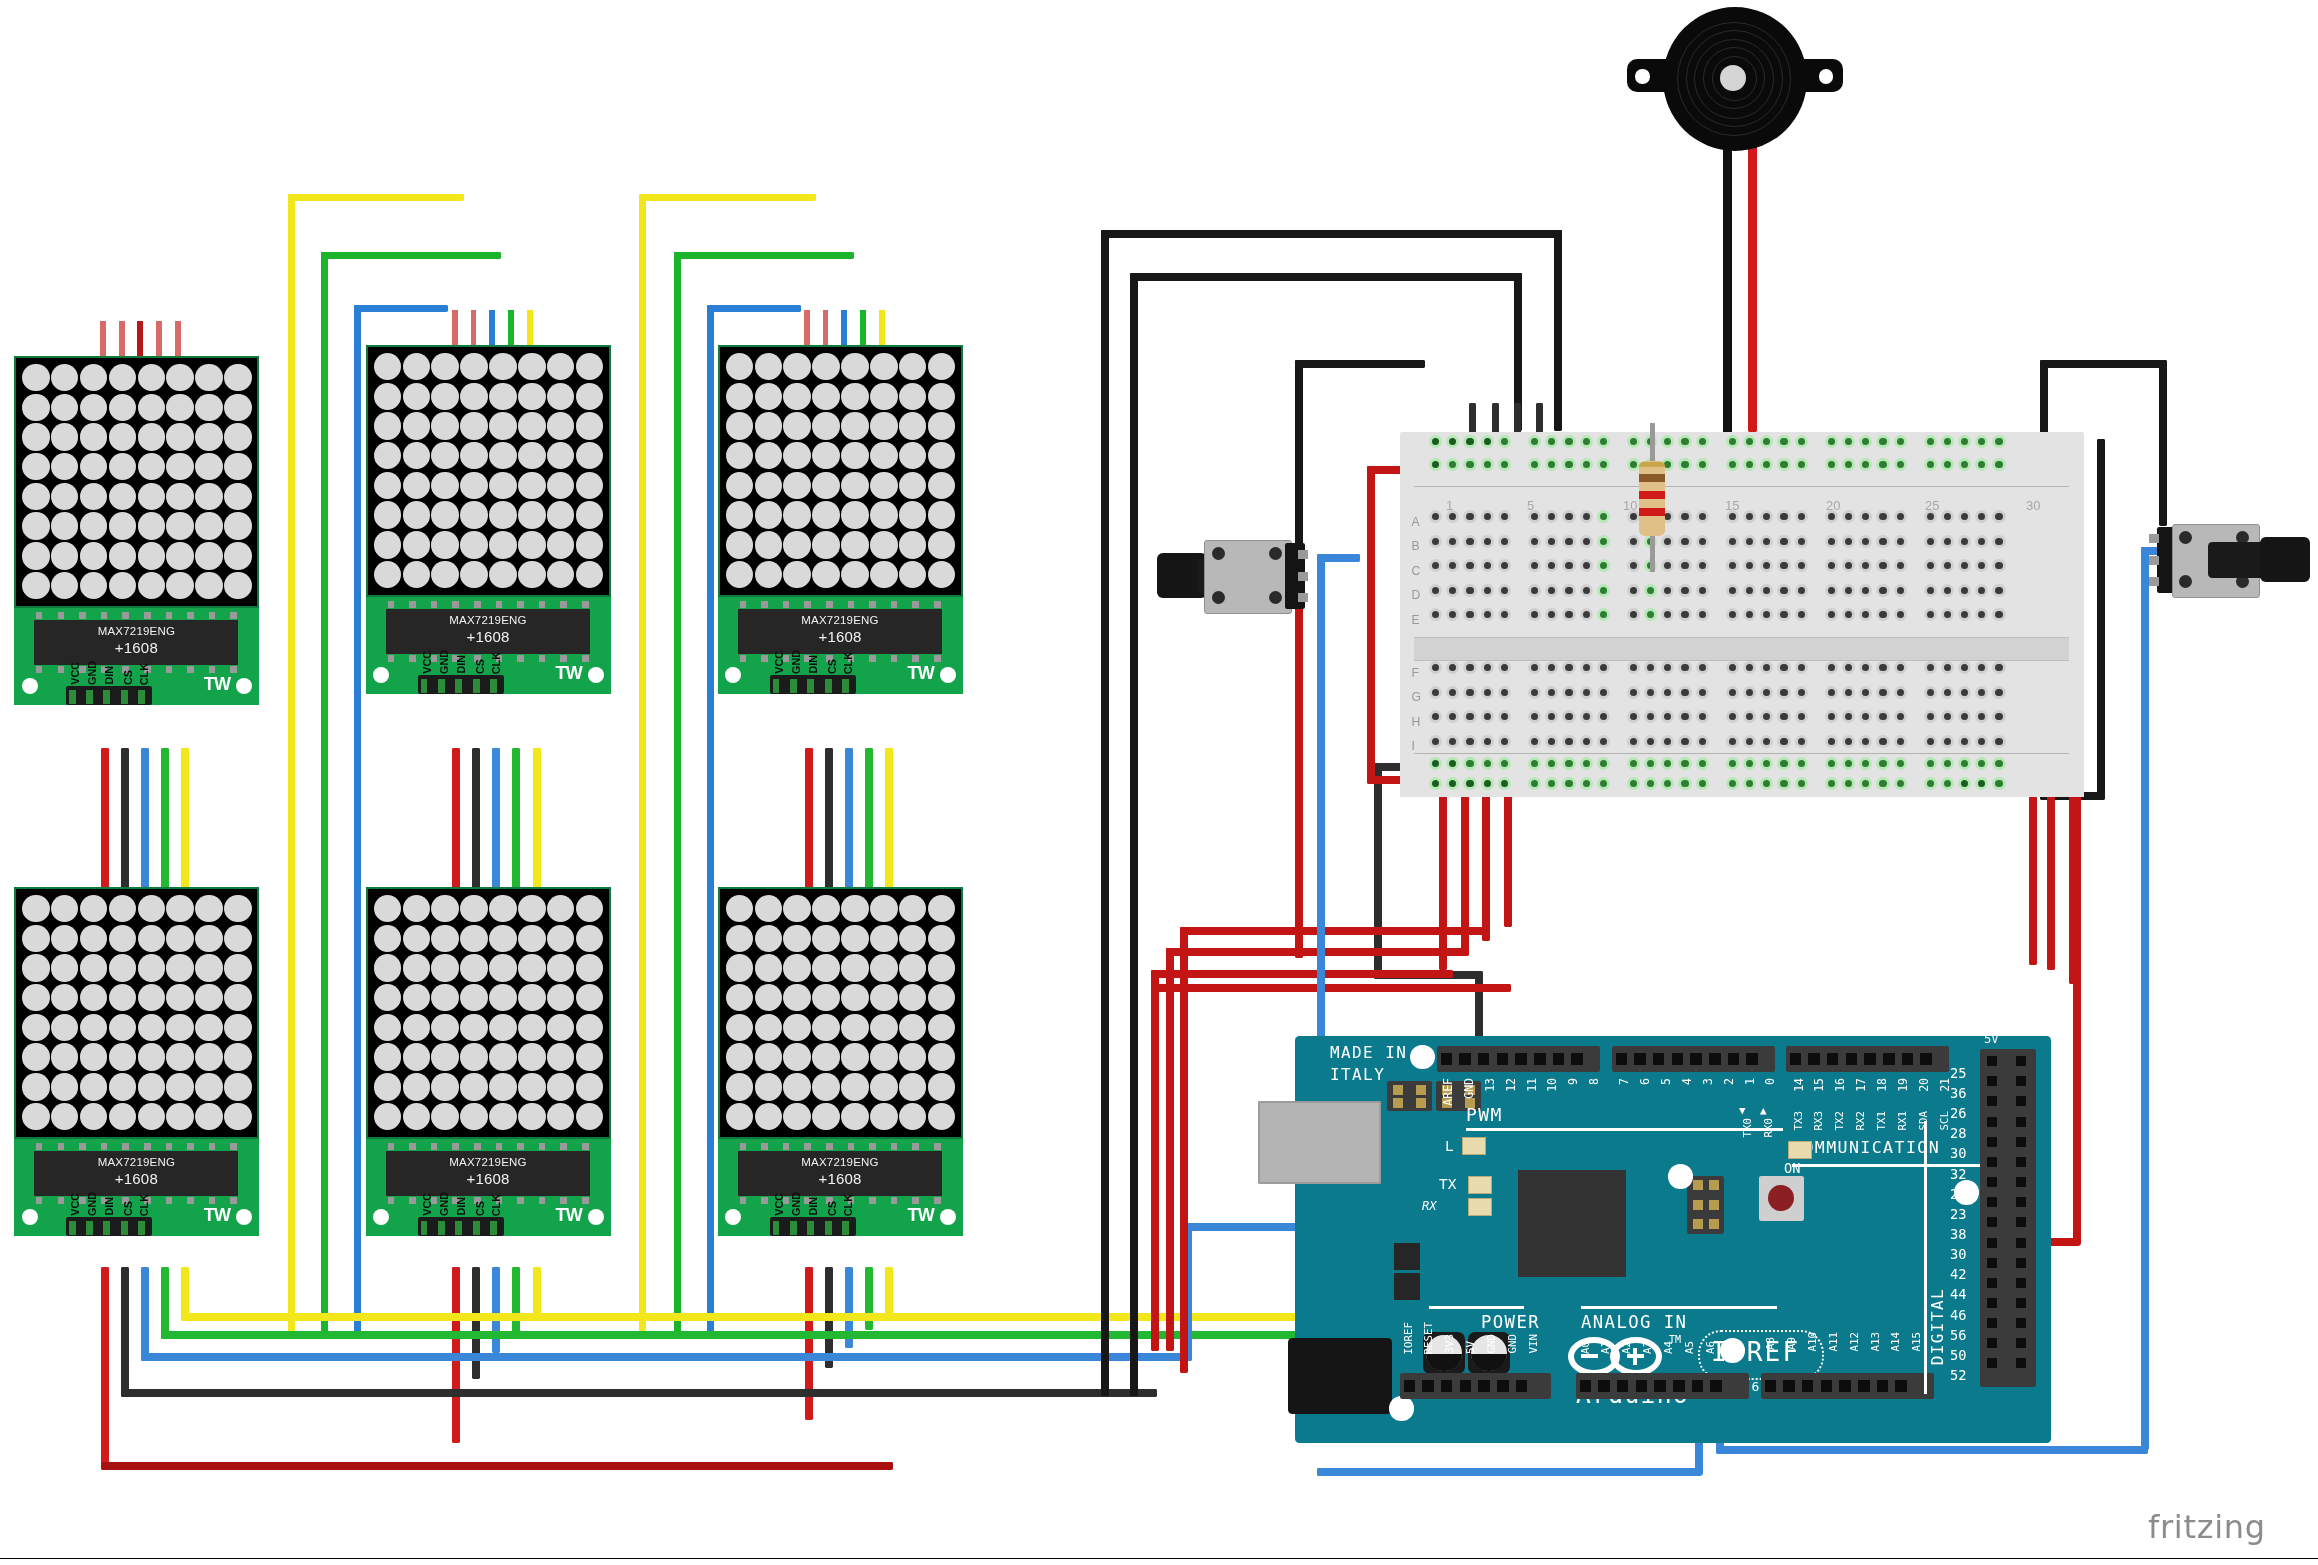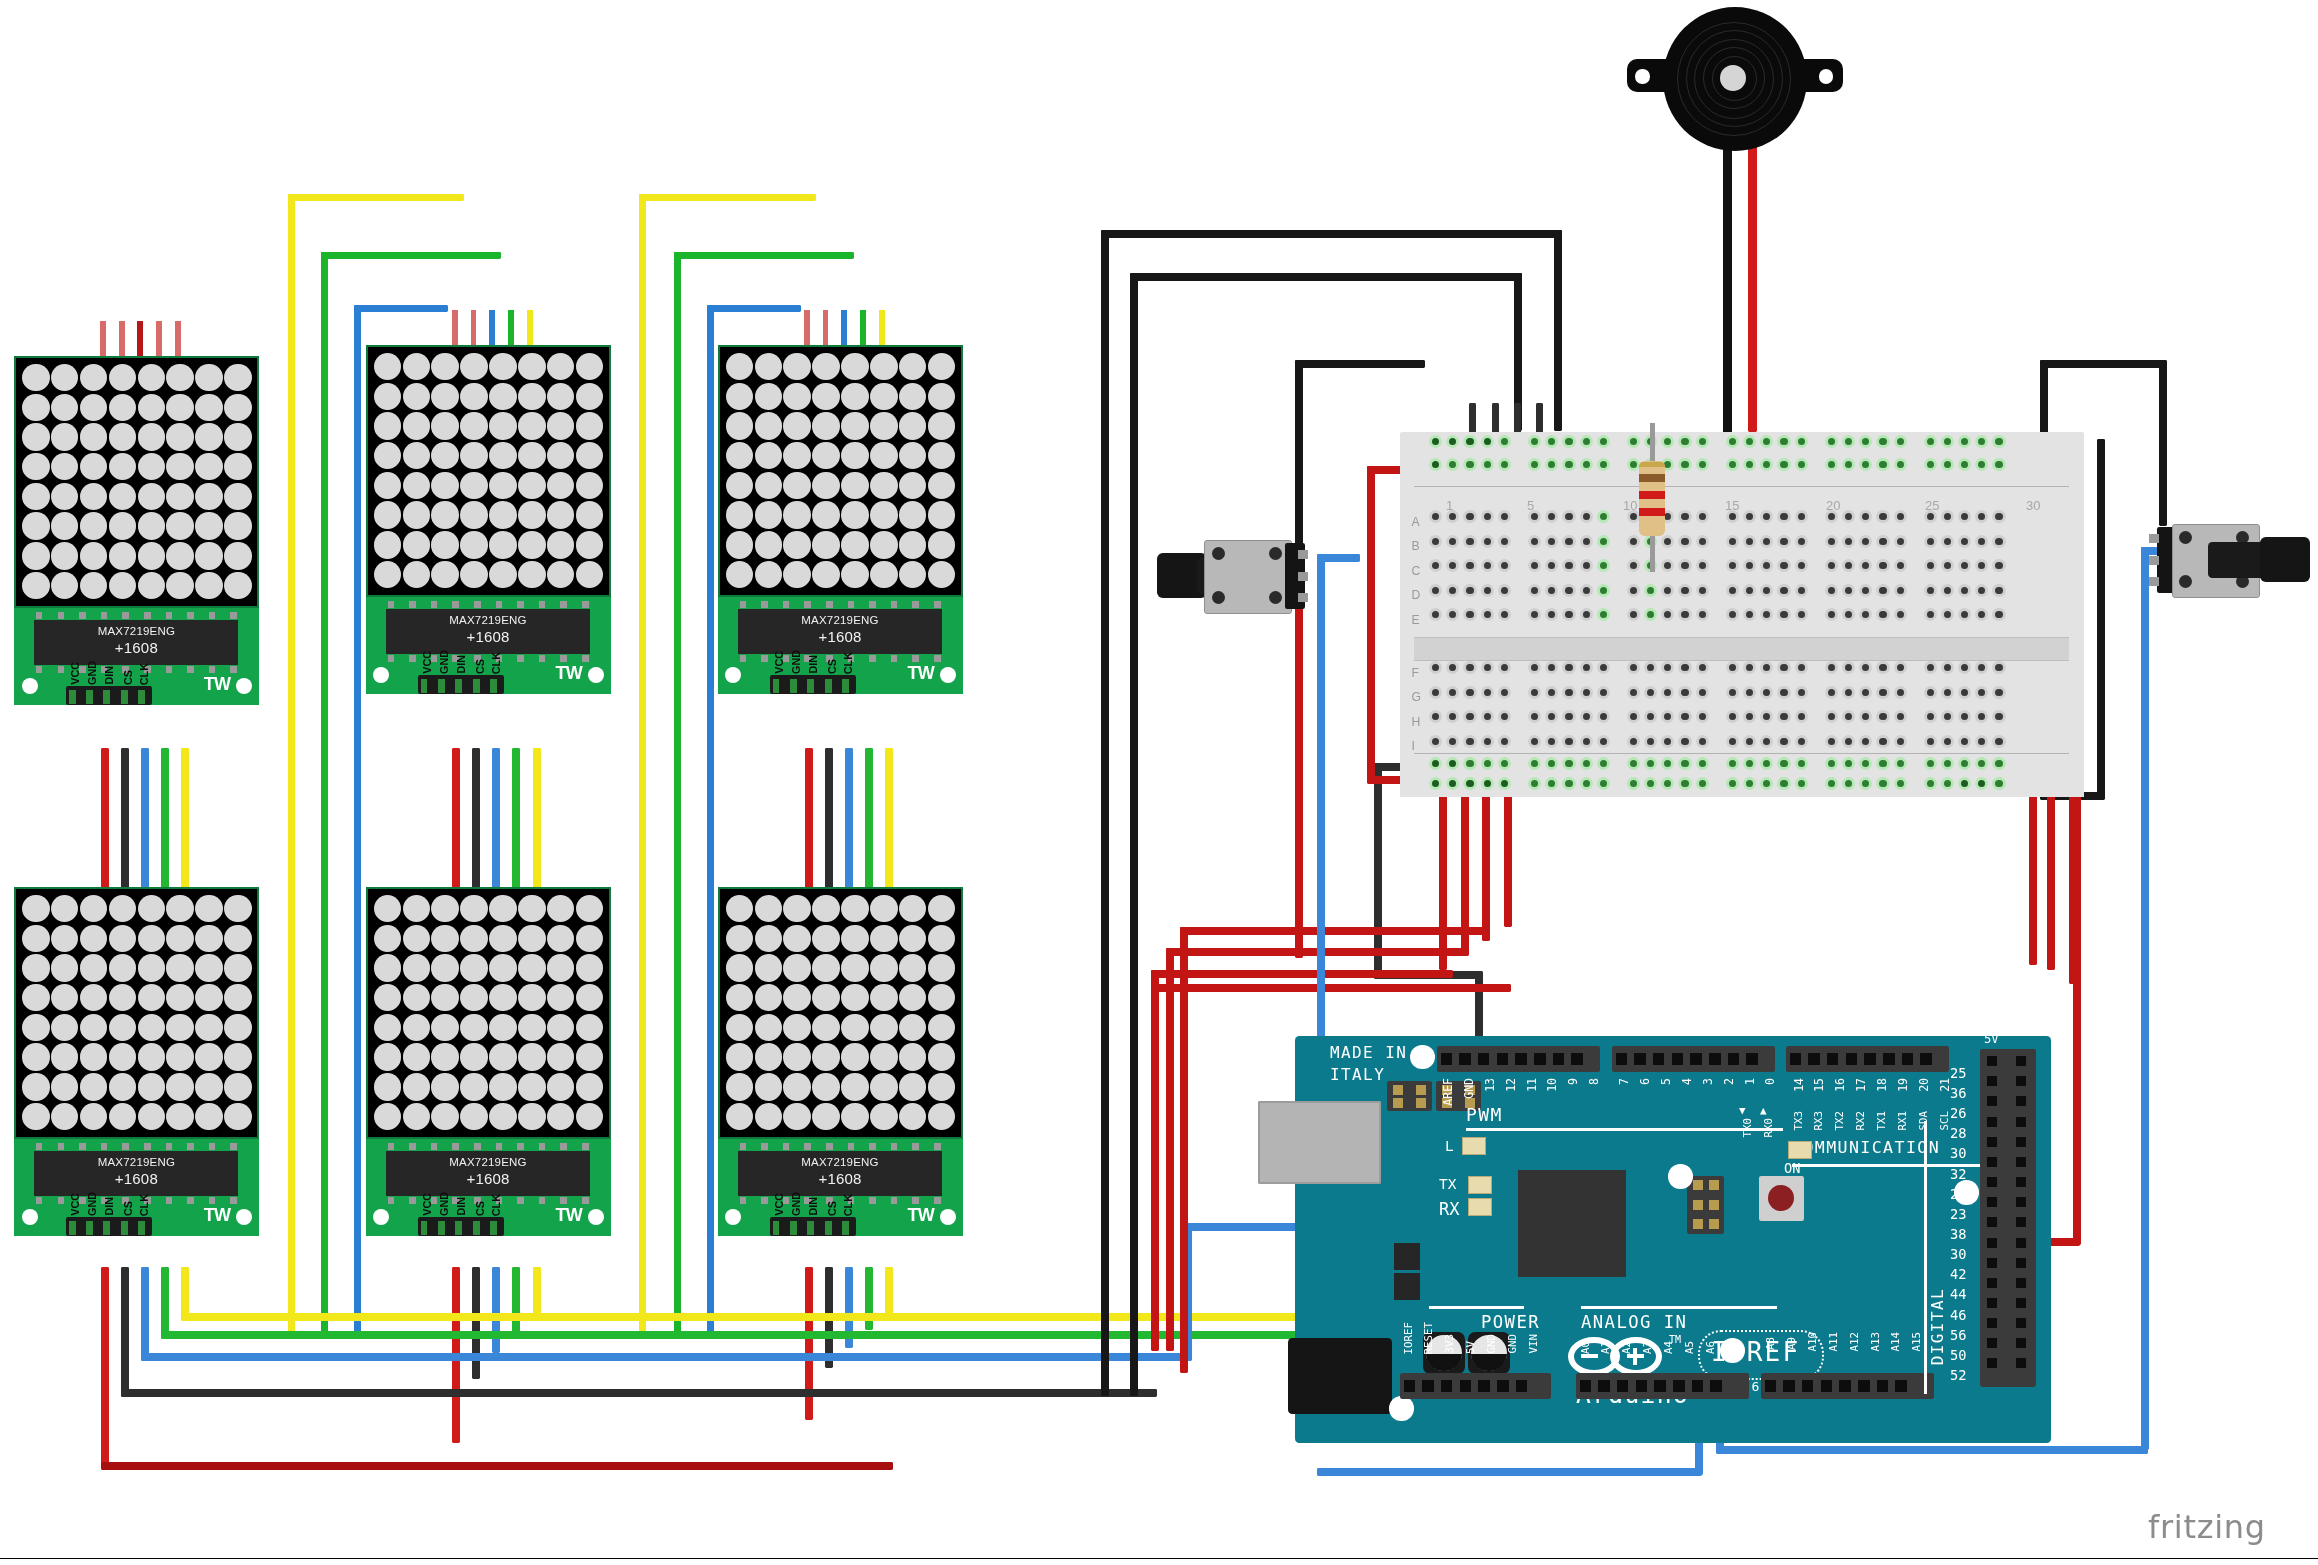--- a/index.html
+++ b/index.html
@@ -1761,21 +1761,21 @@
     <div class="txt" style="left:171px;top:68px;font-size:18px;letter-spacing:1.4px;">PWM</div>
     <div style="position:absolute;left:171px;top:92px;width:317px;height:2.9px;background:#fff;"></div>
 
     <div class="txt" style="left:497px;top:102px;font-size:16.6px;letter-spacing:1.4px;">COMMUNICATION</div>
     <div style="position:absolute;left:497px;top:128px;width:230px;height:2.9px;background:#fff;"></div>
 
     <div class="txt" style="left:150px;top:102px;font-size:14.4px;">L</div>
     <div style="position:absolute;left:167px;top:101px;width:21.6px;height:16px;background:#e8dcae;border:0.7px solid #b9ab78;"></div>
     <div class="txt" style="left:144px;top:140px;font-size:14.4px;">TX</div>
     <div style="position:absolute;left:173px;top:140px;width:21.6px;height:16px;background:#e8dcae;border:0.7px solid #b9ab78;"></div>
-    <div class="txt" style="left:144px;top:163px;font-size:17px;">RX</div>
+    <div class="txt" style="left:127px;top:163px;font-size:12px;font-style:italic;">RX</div>
     <div style="position:absolute;left:173px;top:162px;width:21.6px;height:16px;background:#e8dcae;border:0.7px solid #b9ab78;"></div>
     <div style="position:absolute;left:493px;top:105px;width:21.6px;height:16px;background:#e8dcae;border:0.7px solid #b9ab78;"></div>
     <div class="txt" style="left:489px;top:124px;font-size:13.7px;">ON</div>
 
     <div style="position:absolute;left:223px;top:134px;width:108px;height:107px;background:#333;"></div>
 
     <div style="position:absolute;left:99px;top:207px;width:26px;height:27px;background:#262626;"></div>
     <div style="position:absolute;left:99px;top:237px;width:26px;height:27px;background:#262626;"></div>
 
     <div class="ahdr2" style="left:392px;top:140px;width:37px;height:58px;">

